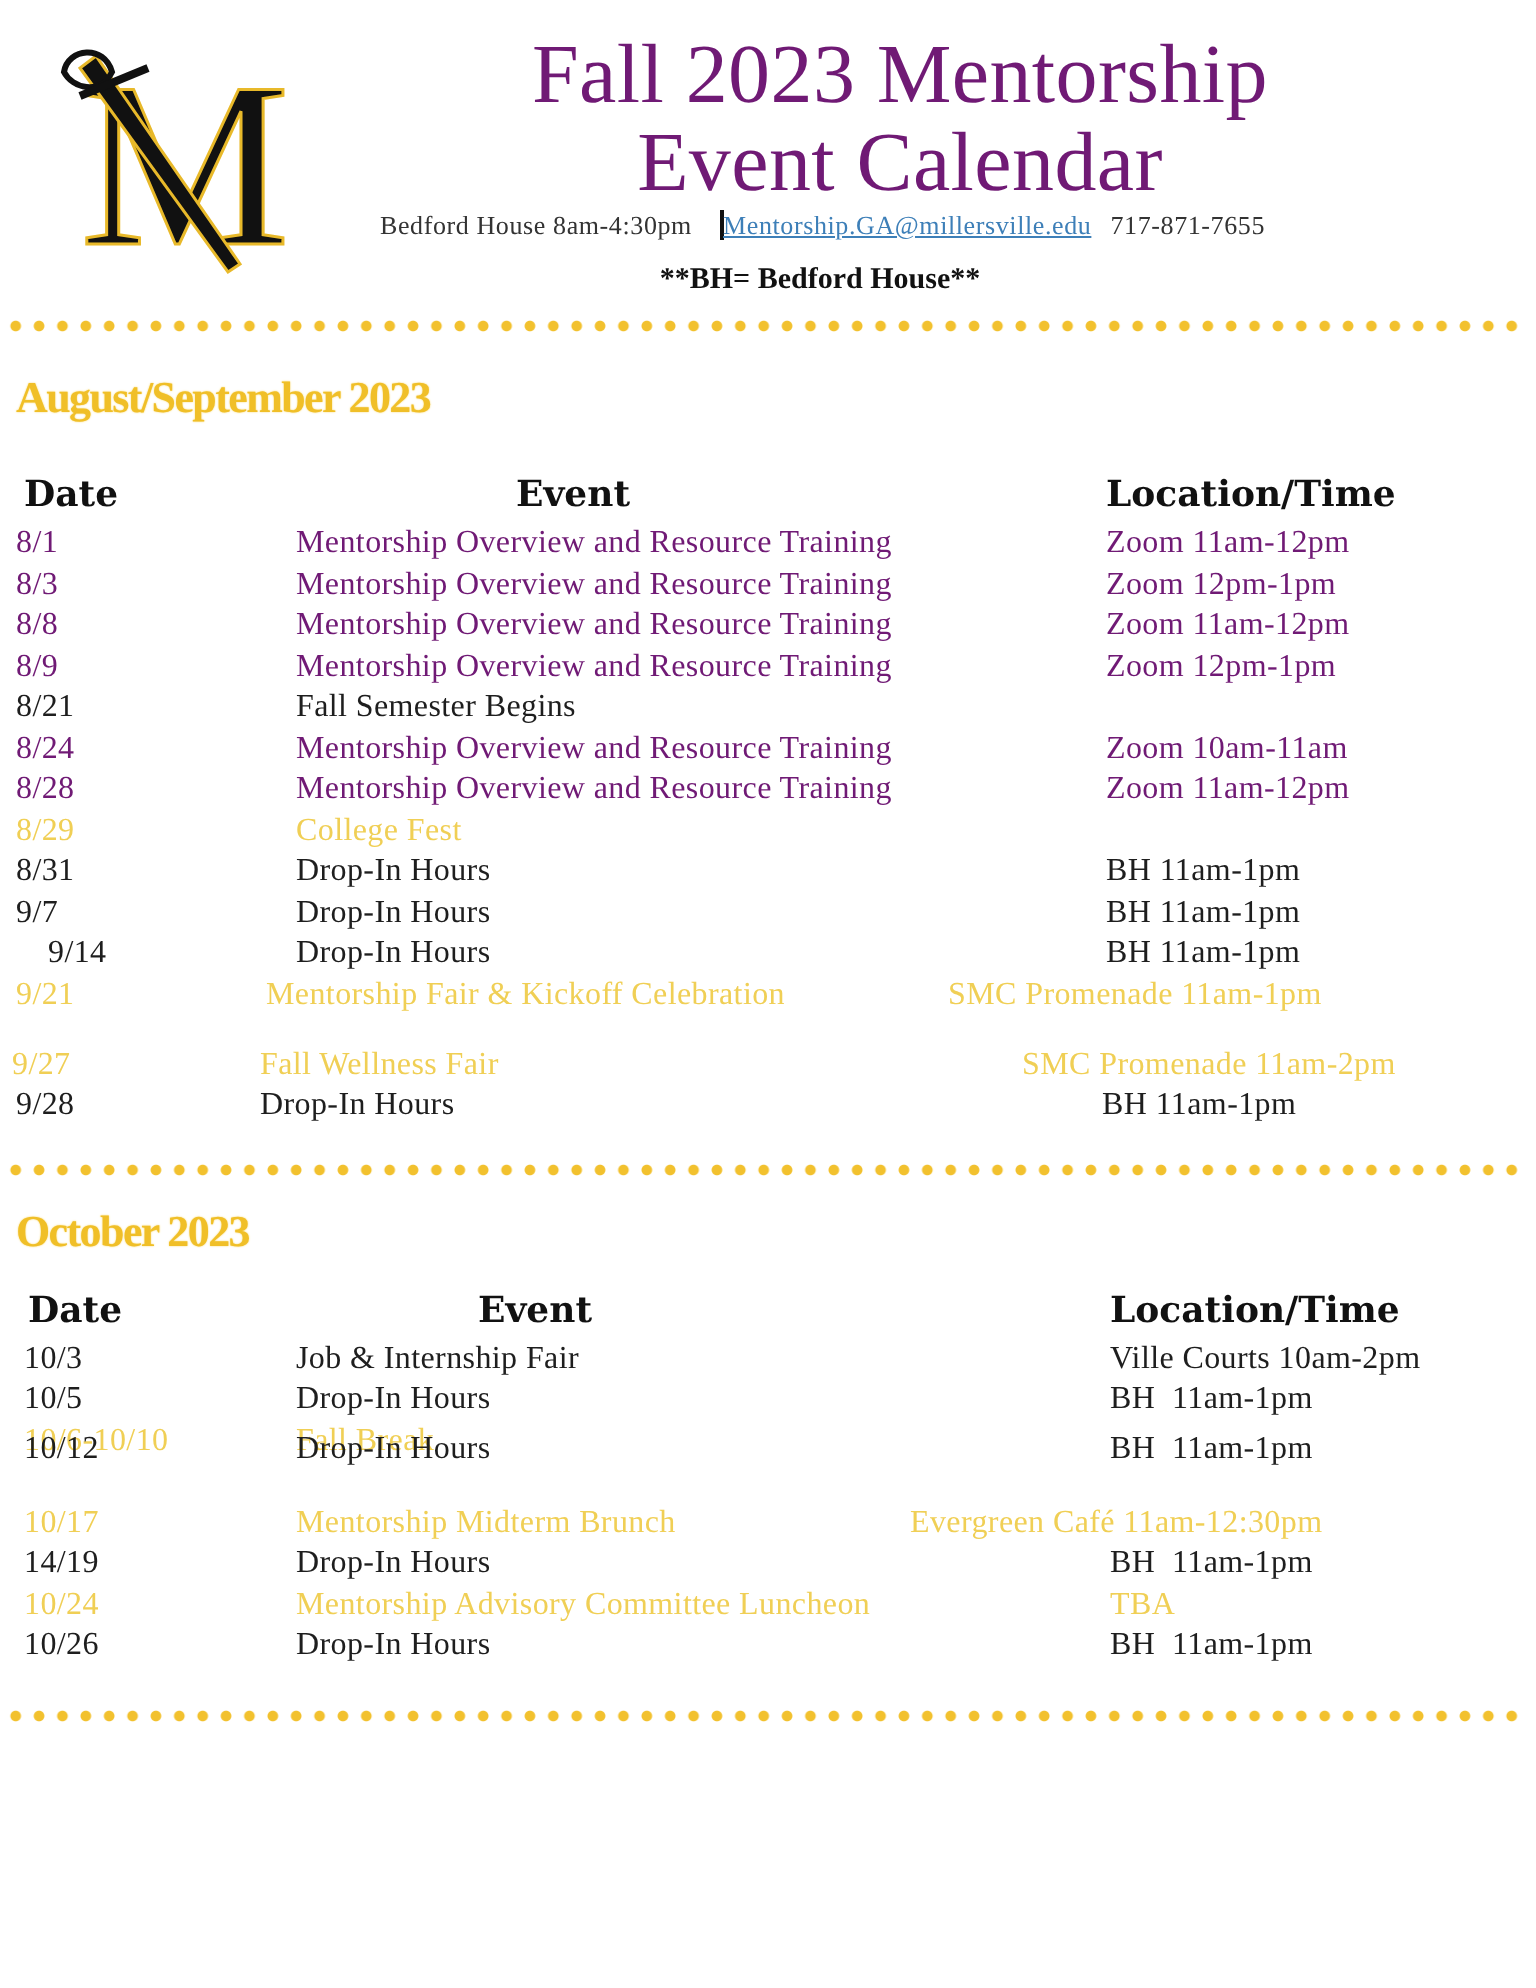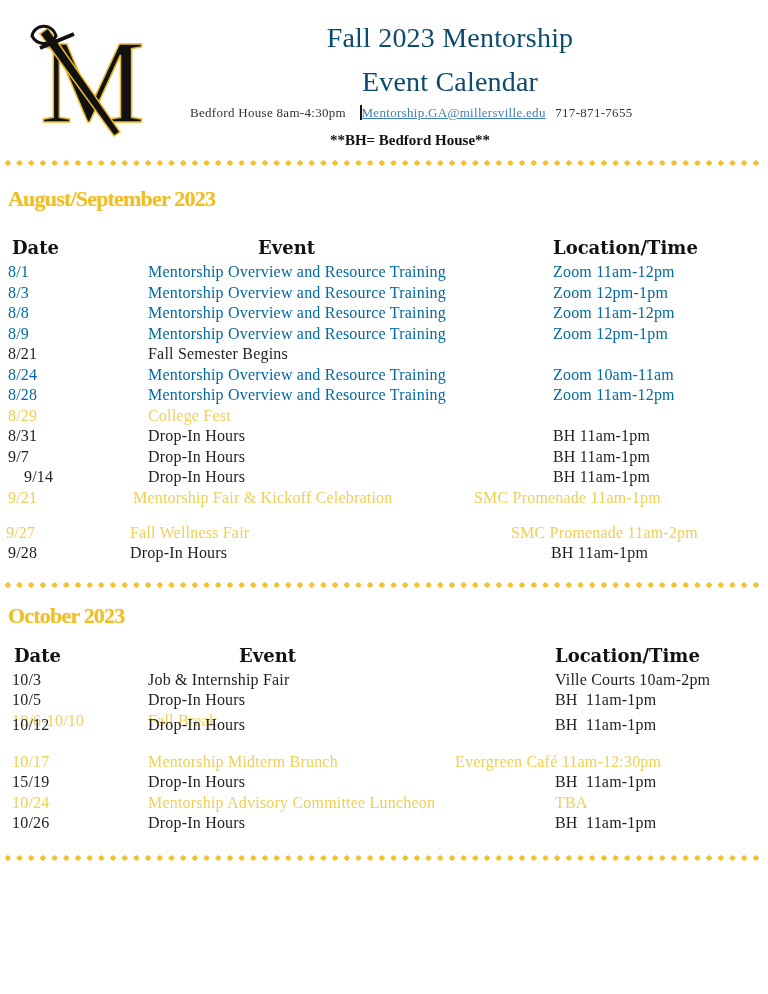--- a/index.html
+++ b/index.html
@@ -4,21 +4,21 @@
 <style>
   html, body { margin: 0; padding: 0; background: #ffffff; }
   body {
     width: 768px; height: 994px; position: relative; overflow: hidden;
     font-family: "DejaVu Serif", "Liberation Serif", serif;
     color: #1a1a1a;
   }
   .logo { position: absolute; left: 22px; top: 14px; width: 128px; height: 128px; }
   .title {
     position: absolute; left: 250px; width: 400px; text-align: center;
-    font-family: "Liberation Serif", serif; font-size: 28px; color: #0c4a6e;
+    font-family: "Liberation Serif", serif; font-size: 42px; color: #701a75;
     line-height: 42px; letter-spacing: 0.2px;
   }
   .title.l1 { top: 17px; }
   .title.l2 { top: 61px; }
   .contact {
     position: absolute; top: 105px; left: 190px;
     font-family: "Liberation Serif", serif; font-size: 13px; color: #333;
     white-space: nowrap; letter-spacing: 0.3px;
   }
   .contact .email { color: #3d7fb8; text-decoration: underline; margin: 0 6px 0 10px; }
@@ -38,21 +38,21 @@
     font-family: "Liberation Serif", serif; font-size: 22px; font-weight: bold;
     color: #f0bf28; letter-spacing: -0.8px;
     text-shadow: 0 0 1px #f7d66a;
   }
   .hdr {
     position: absolute; font-family: "DejaVu Serif", serif; font-weight: bold;
     font-size: 18px; color: #111;
   }
   .row { position: absolute; left: 0; width: 768px; height: 20px; font-size: 15px; }
   .row span { position: absolute; white-space: nowrap; font-family: "Liberation Serif", serif; font-size: 16px; letter-spacing: 0.2px; }
-  .purple { color: #0369a1; }
+  .purple { color: #701a75; }
   .black { color: #1e1e1e; }
   .gold { color: #f0cf55; }
 </style>
 </head>
 <body>
 
 <svg class="logo" viewBox="0 0 128 128">
   <text x="18" y="108" font-family="Liberation Serif, serif" font-size="118" fill="#111" stroke="#e8b92a" stroke-width="1.5">M</text>
   <path d="M18 20 L92 122 L98 118 L26 14 Z" fill="#111" stroke="#e8b92a" stroke-width="1.5"></path>
   <path d="M10 22 C12 10, 30 8, 34 22 C28 34, 14 30, 10 22 Z" fill="none" stroke="#111" stroke-width="3"></path>
@@ -177,21 +177,21 @@
       <span class="black" style="left:12px">10/12</span>
       <span class="black" style="left:148px">Drop-In Hours</span>
       <span class="black" style="left:555px; white-space:pre">BH  11am-1pm</span>
     </div>
     <div class="row" style="top: 753px;">
       <span class="gold" style="left:12px">10/17</span>
       <span class="gold" style="left:148px">Mentorship Midterm Brunch</span>
       <span class="gold" style="left:455px; white-space:pre">Evergreen Café 11am-12:30pm</span>
     </div>
     <div class="row" style="top: 773px;">
-      <span class="black" style="left:12px">15/19</span>
+      <span class="black" style="left:12px">14/19</span>
       <span class="black" style="left:148px">Drop-In Hours</span>
       <span class="black" style="left:555px; white-space:pre">BH  11am-1pm</span>
     </div>
     <div class="row" style="top: 794px;">
       <span class="gold" style="left:12px">10/24</span>
       <span class="gold" style="left:148px">Mentorship Advisory Committee Luncheon</span>
       <span class="gold" style="left:555px; white-space:pre">TBA</span>
     </div>
     <div class="row" style="top: 814px;">
       <span class="black" style="left:12px">10/26</span>

